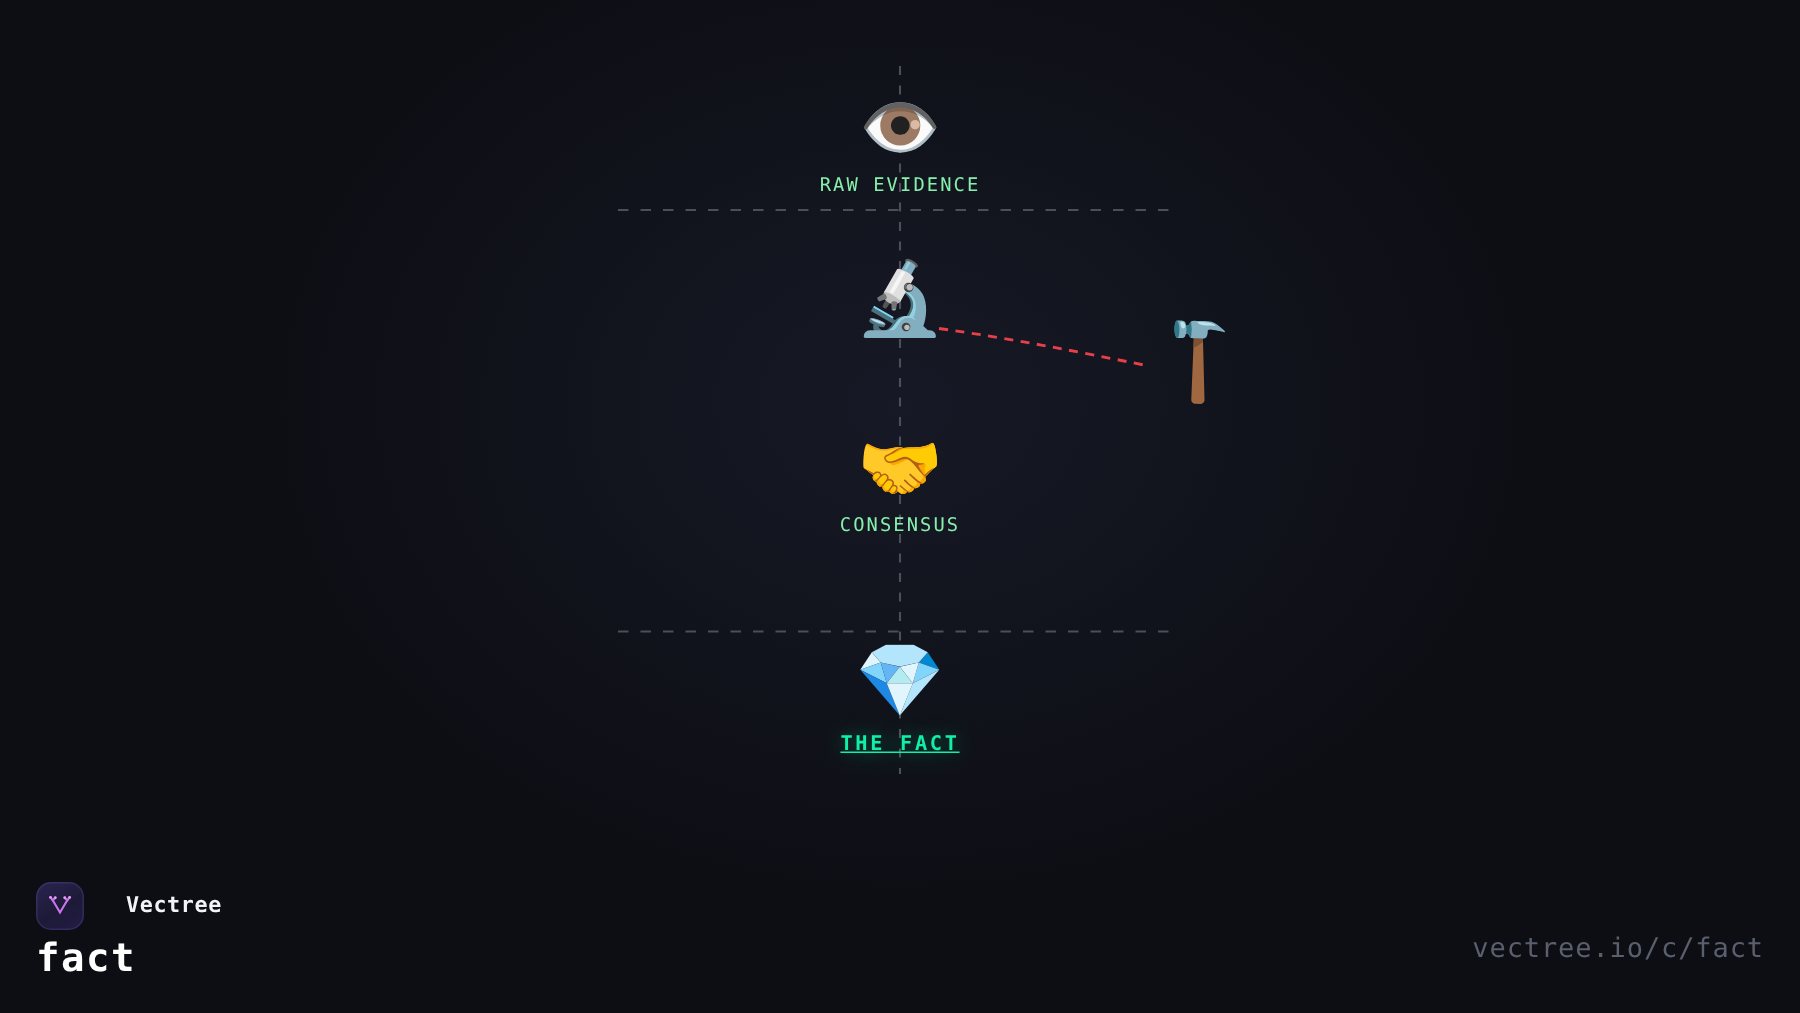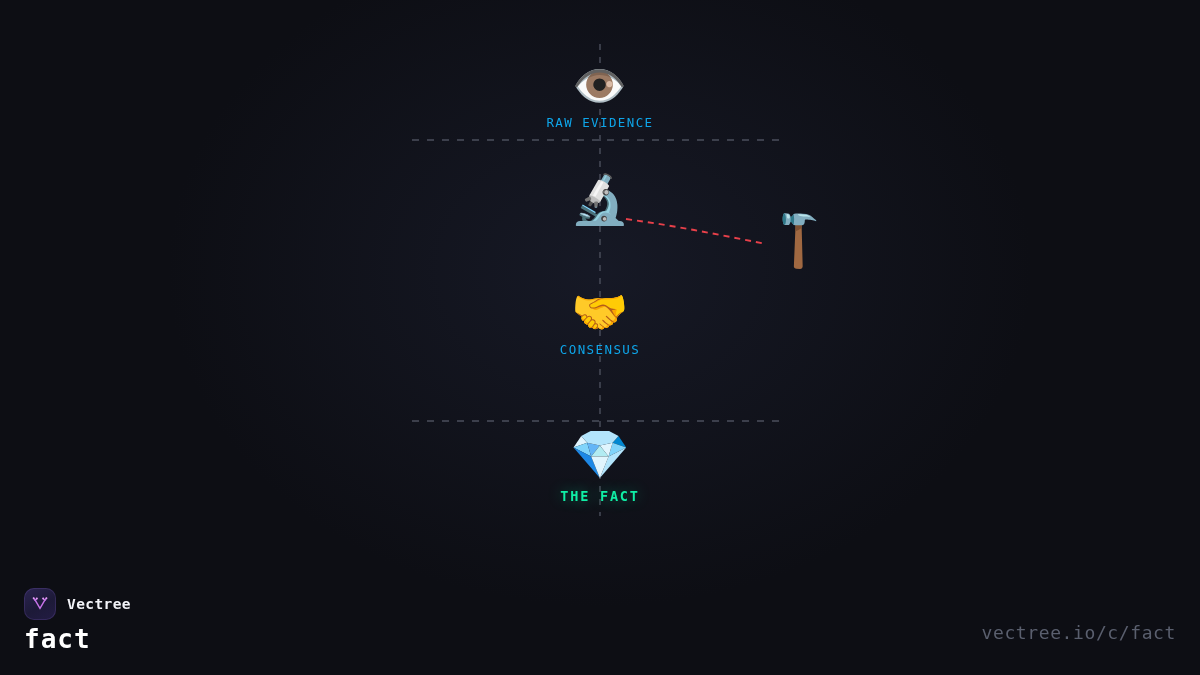--- a/index.html
+++ b/index.html
@@ -59,21 +59,21 @@
     display: block;
     user-select: none;
   }
 
   .node .label {
     display: block;
     margin-top: 7px;
     font-family: "DejaVu Sans Mono", "Liberation Mono", monospace;
     font-size: 12.5px;
     letter-spacing: 1.4px;
-    color: #0ea5e9;
+    color: #86efac;
     white-space: nowrap;
   }
 
   .node.tilt .glyph { transform: rotate(42deg); display: inline-block; }
 
   .node.fact .label {
     color: #10efa6;
     font-weight: bold;
     font-size: 13.5px;
     letter-spacing: 1.8px;
@@ -83,21 +83,21 @@
   
   .footer {
     position: absolute;
     left: 24px;
     bottom: 22px;
   }
 
   .brand-row {
     display: flex;
     align-items: center;
-    gap: 11px;
+    gap: 28px;
   }
 
   .logo-mark {
     width: 32px;
     height: 32px;
     border-radius: 10px;
     background: linear-gradient(150deg, #2b2450 0%, #1d1a38 55%, #231c44 100%);
     display: flex;
     align-items: center;
     justify-content: center;
@@ -180,21 +180,21 @@
     <span class="glyph" style="font-size:46px;">🔨</span>
   </div>
 
   <div class="node" style="left:600px; top:289px;">
     <span class="glyph" style="font-size:46px;">🤝</span>
     <span class="label">CONSENSUS</span>
   </div>
 
   <div class="node fact" style="left:600px; top:430px;">
     <span class="glyph" style="font-size:48px;">💎</span>
-    <span class="label" style="margin-top:10px;">THE FACT</span>
+    <span class="label" style="margin-top:10px;text-decoration:underline;">THE FACT</span>
   </div>
 
 </div>
 
 <div class="footer">
   <div class="brand-row">
     <div class="logo-mark">
       <svg width="20" height="20" viewBox="0 0 24 24" aria-hidden="true">
         <g stroke="#c874ea" stroke-width="1.7" stroke-linecap="round" fill="none">
           <path d="M6.2 7.4 L12 17.2 L17.8 7.4"></path>

